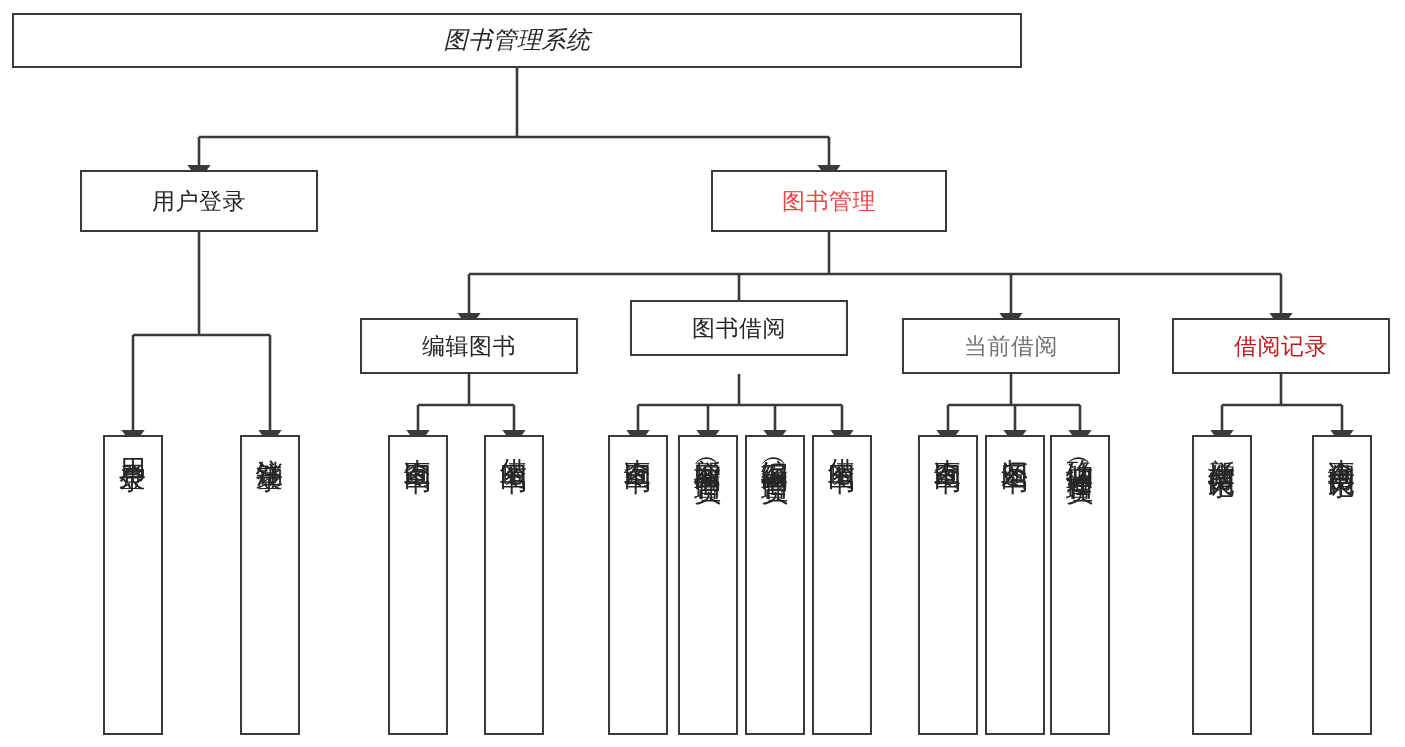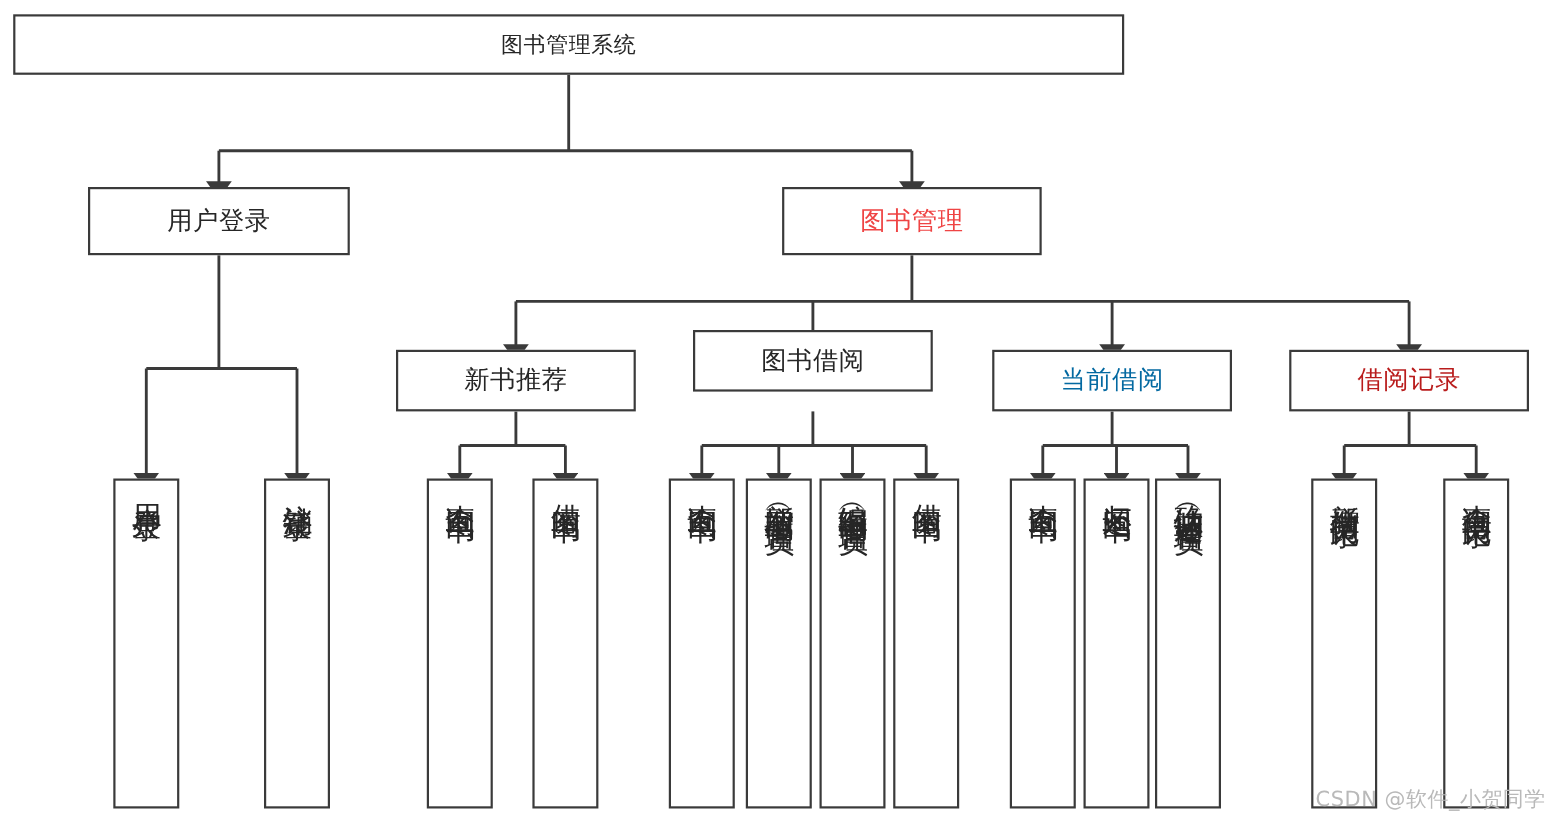--- a/index.html
+++ b/index.html
@@ -39,21 +39,22 @@
     text-align: center;
     line-height: 1.06;
     letter-spacing: 0.5px;
     white-space: nowrap;
   }
   
   .node.horiz .label {
     font-size: 23px;
   }
   .node.root .label {
-    font-size: 20px;
+    font-size: 24px;
+    font-style: italic;
   }
   
   .node.vert {
     align-items: flex-start;
     padding-top: 0;
   }
   .node.vert .label {
     writing-mode: vertical-rl;
     text-orientation: upright;
     font-size: 27px;
@@ -121,27 +122,27 @@
       <div class="node horiz root" style="left: 12px; top: 13px; width: 1010px; height: 55px; border-color: rgb(58, 58, 58); background: rgb(255, 255, 255);">
         <span class="label" style="color: rgb(38, 38, 38);">图书管理系统</span>
       </div>
       <div class="node horiz" style="left: 80px; top: 170px; width: 238px; height: 62px; border-color: rgb(58, 58, 58); background: rgb(255, 255, 255);">
         <span class="label" style="color: rgb(38, 38, 38);">用户登录</span>
       </div>
       <div class="node horiz" style="left: 711px; top: 170px; width: 236px; height: 62px; border-color: rgb(58, 58, 58); background: rgb(255, 255, 255);">
         <span class="label" style="color: #ef4444;">图书管理</span>
       </div>
       <div class="node horiz" style="left: 360px; top: 318px; width: 218px; height: 56px; border-color: rgb(58, 58, 58); background: rgb(255, 255, 255);">
-        <span class="label" style="color: rgb(38, 38, 38);">新书推荐</span>
+        <span class="label" style="color: rgb(38, 38, 38);">编辑图书</span>
       </div>
       <div class="node horiz" style="left: 630px; top: 300px; width: 218px; height: 56px; border-color: rgb(58, 58, 58); background: rgb(255, 255, 255);">
         <span class="label" style="color: rgb(38, 38, 38);">图书借阅</span>
       </div>
       <div class="node horiz" style="left: 902px; top: 318px; width: 218px; height: 56px; border-color: rgb(58, 58, 58); background: rgb(255, 255, 255);">
-        <span class="label" style="color: #0369a1;">当前借阅</span>
+        <span class="label" style="color: #737373;">当前借阅</span>
       </div>
       <div class="node horiz" style="left: 1172px; top: 318px; width: 218px; height: 56px; border-color: rgb(58, 58, 58); background: rgb(255, 255, 255);">
         <span class="label" style="color: #b91c1c;">借阅记录</span>
       </div>
       <div class="node vert" style="left: 103px; top: 435px; width: 60px; height: 300px; border-color: rgb(58, 58, 58); background: rgb(255, 255, 255);">
         <span class="label" style="color: rgb(38, 38, 38);">用户登录</span>
       </div>
       <div class="node vert" style="left: 240px; top: 435px; width: 60px; height: 300px; border-color: rgb(58, 58, 58); background: rgb(255, 255, 255);">
         <span class="label" style="color: rgb(38, 38, 38);">注销登录</span>
       </div>
@@ -173,14 +174,13 @@
         <span class="label" style="color: rgb(38, 38, 38);">确认归还（管理员）</span>
       </div>
       <div class="node vert" style="left: 1192px; top: 435px; width: 60px; height: 300px; border-color: rgb(58, 58, 58); background: rgb(255, 255, 255);">
         <span class="label" style="color: rgb(38, 38, 38);">新增借阅记录</span>
       </div>
       <div class="node vert" style="left: 1312px; top: 435px; width: 60px; height: 300px; border-color: rgb(58, 58, 58); background: rgb(255, 255, 255);">
         <span class="label" style="color: rgb(38, 38, 38);">查询借阅记录</span>
       </div>
     </div>
 
-  <div class="watermark" style="left: 1196px; top: 714px; color: rgb(185, 185, 185);">CSDN @软件_小贺同学</div>
 </div>
 
 </body></html>

